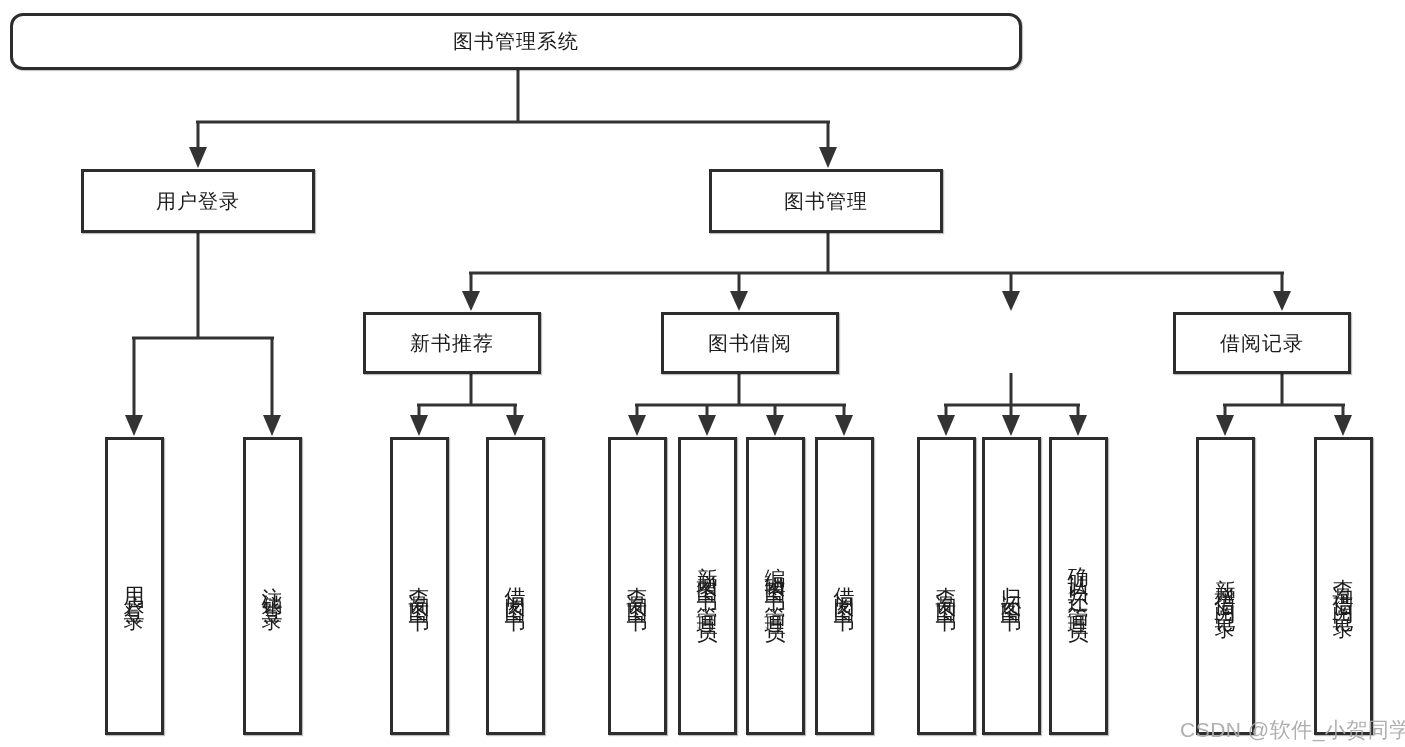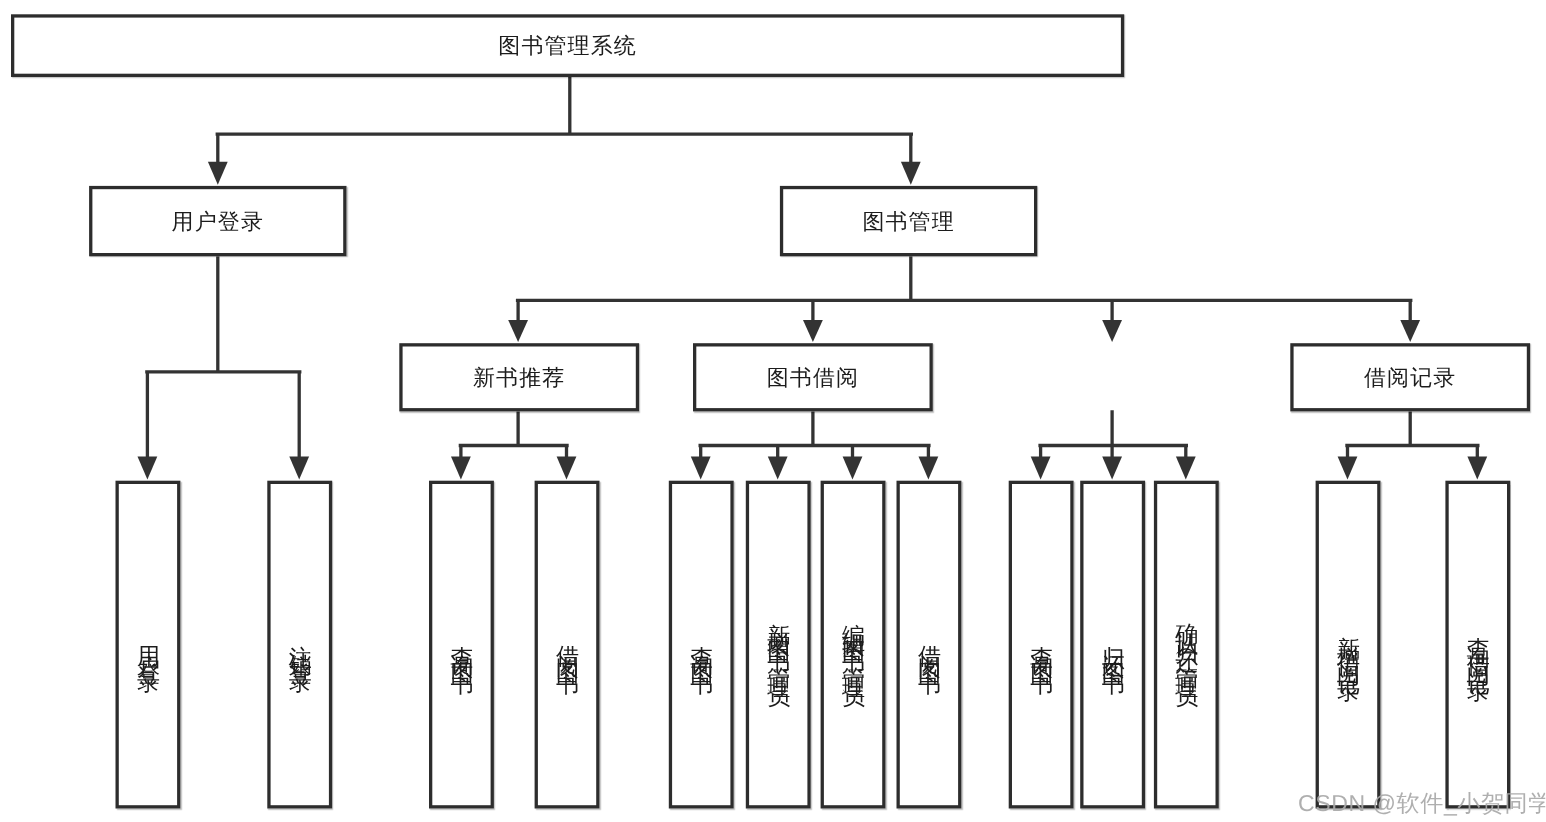--- a/index.html
+++ b/index.html
@@ -38,21 +38,21 @@
     width: 59px;
   }
   .vbox .vtext {
     writing-mode: vertical-rl;
     text-orientation: mixed;
     font-size: 21px;
     letter-spacing: 8px;
     line-height: 1;
     max-height: 288px;
   }
-  .l3 { top: 312px; height: 62px; width: 218px; align-items: center; }
+  .l3 { top: 312px; height: 62px; width: 178px; align-items: center; }
   .l2 { top: 169px; height: 64px; width: 234px; }
   .watermark {
     position: absolute;
     left: 1180px;
     top: 716px;
     width: 222px;
     font-size: 21px;
     color: rgba(168,168,168,0.92);
     letter-spacing: 0.5px;
     z-index: 3;
@@ -100,35 +100,35 @@
       <polygon points="766,415 784,415 775,436"></polygon>
       <polygon points="835,415 853,415 844,436"></polygon>
       <polygon points="937,415 955,415 946,436"></polygon>
       <polygon points="1002,415 1020,415 1011,436"></polygon>
       <polygon points="1069,415 1087,415 1078,436"></polygon>
       <polygon points="1216,415 1234,415 1225,436"></polygon>
       <polygon points="1334,415 1352,415 1343,436"></polygon>
     </g>
   </svg>
 
-  <div class="box" style="left:10px; top:13px; width:1012px; height:57px;">
+  <div class="box" style="left:10px; top:13px; width:1012px; height:57px;border-radius:13px;">
     <span>图书管理系统</span>
   </div>
 
   <div class="box l2" style="left:81px;">
     <span>用户登录</span>
   </div>
   <div class="box l2" style="left:709px;">
     <span>图书管理</span>
   </div>
 
   <div class="box l3" style="left:363px;">
     <span>新书推荐</span>
   </div>
-  <div class="box l3" style="left:630px;">
+  <div class="box l3" style="left:661px;">
     <span>图书借阅</span>
   </div>
   <div class="box l3" style="left:1173px;">
     <span>借阅记录</span>
   </div>
 
   <div class="box vbox" style="left:105px;">
     <span class="vtext">用户登录</span>
   </div>
   <div class="box vbox" style="left:243px;">

